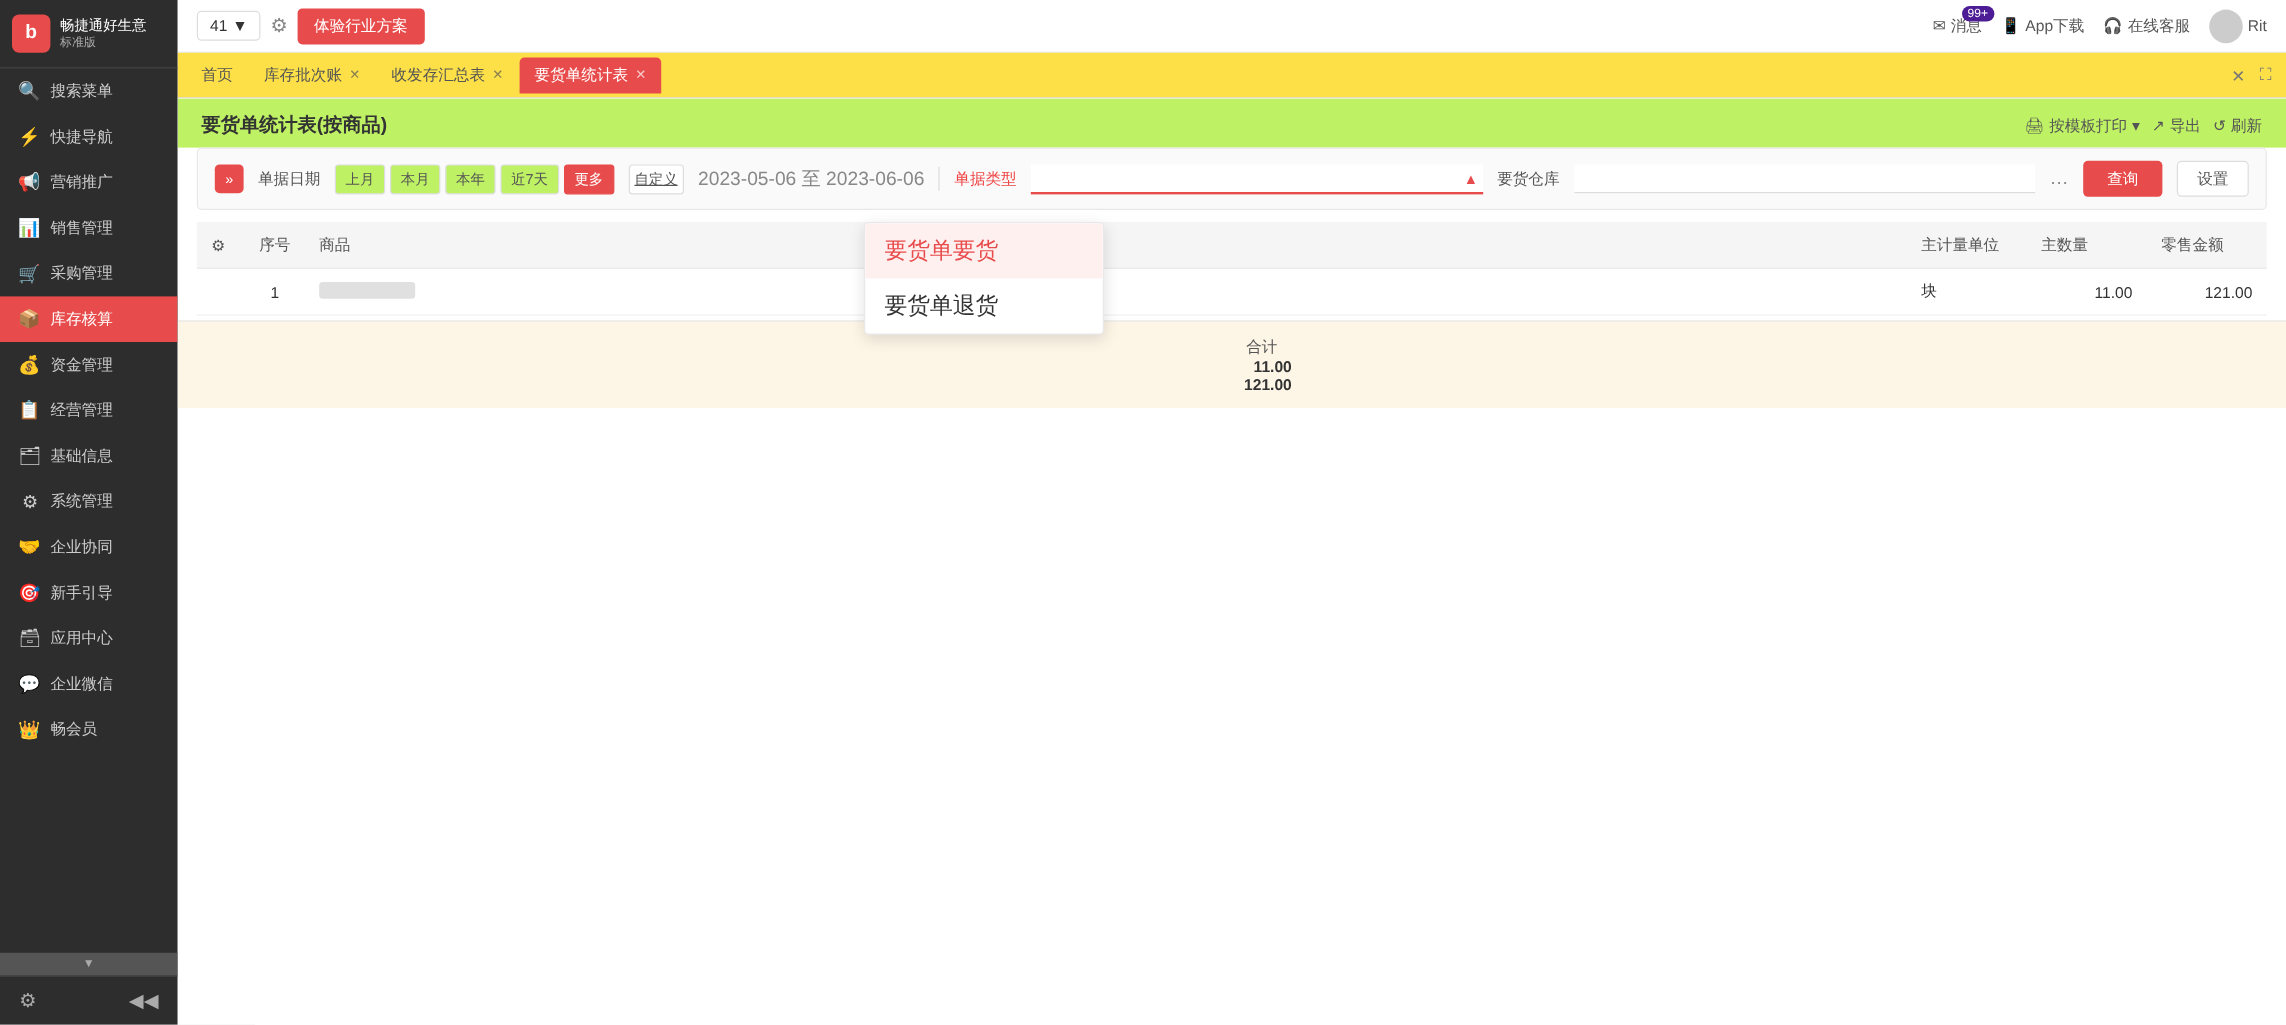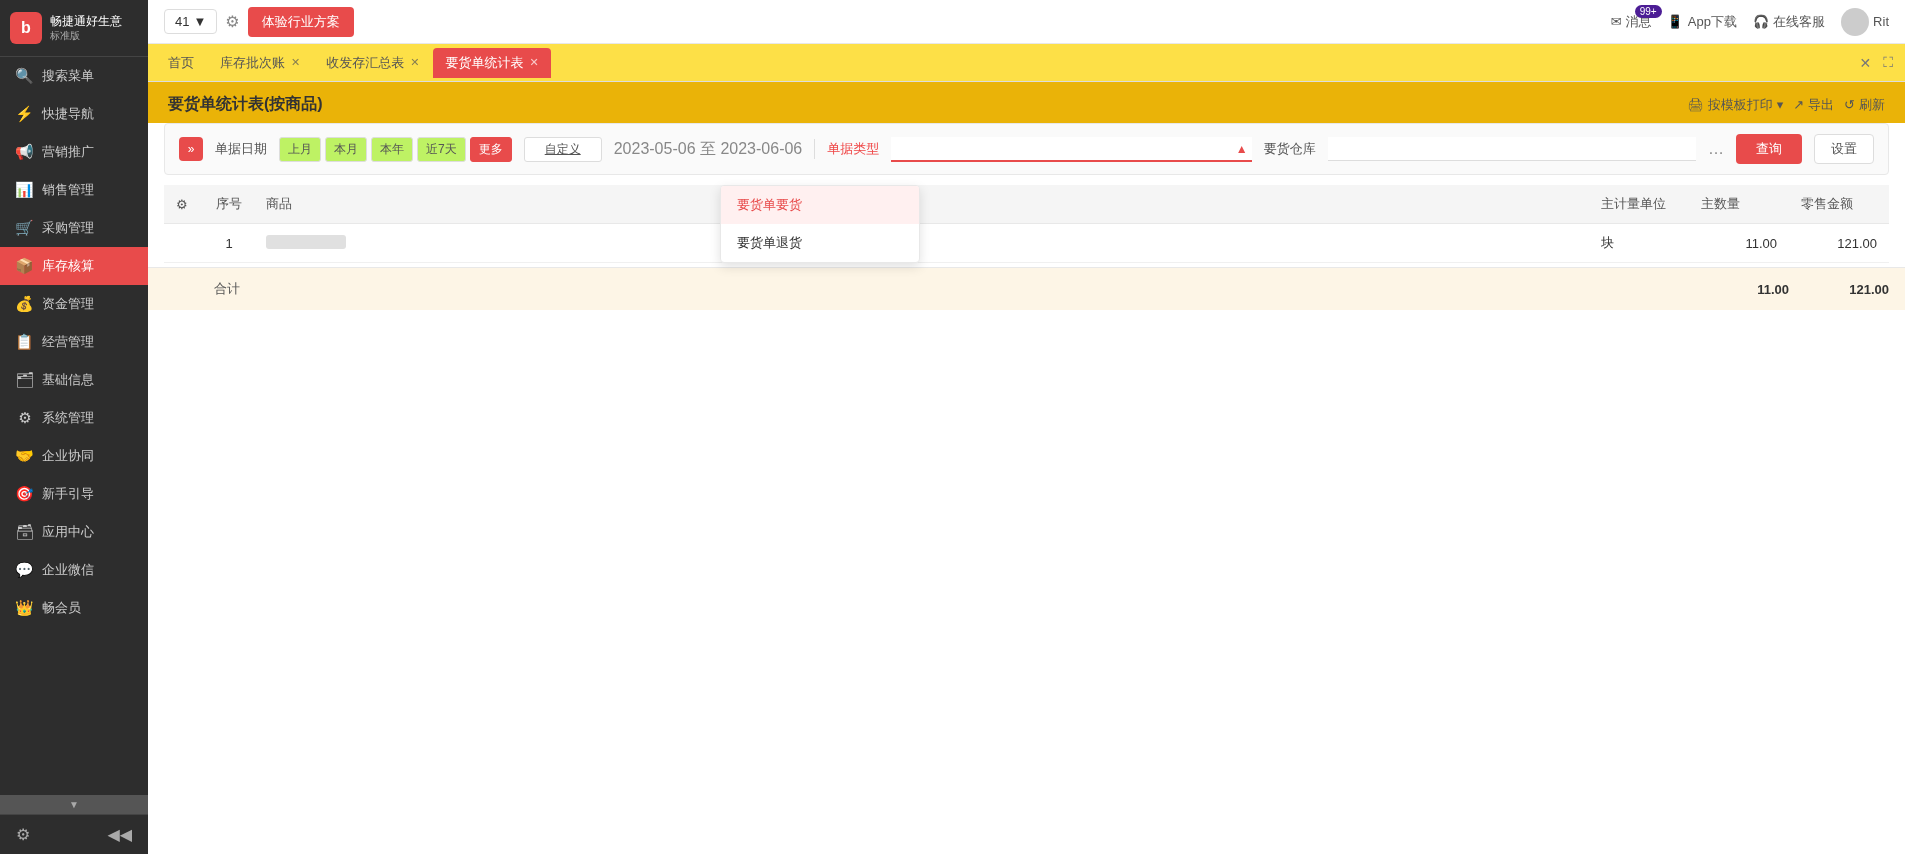--- a/index.html
+++ b/index.html
@@ -114,21 +114,21 @@
     .tabs-right .icon-btn { font-size: 14px; color: #777; cursor: pointer; padding: 2px 4px; }
 
     
     .page-content { flex: 1; overflow: auto; background: #fff; }
     .page-inner { padding: 0; }
 
     
     .page-title-bar {
       display: flex; align-items: center; justify-content: space-between;
       padding: 12px 20px 8px;
-      background: #eab308;
+      background: #bef264;
     }
     .page-title { font-size: 16px; font-weight: bold; color: #333; }
     .title-actions { display: flex; align-items: center; gap: 10px; }
     .title-action-btn {
       display: flex; align-items: center; gap: 4px;
       color: #555; font-size: 13px; cursor: pointer;
     }
 
     
     .filter-bar {
@@ -146,21 +146,21 @@
     }
     .filter-label { color: #555; font-size: 13px; white-space: nowrap; }
     .date-range-btns { display: flex; gap: 4px; }
     .date-btn {
       padding: 3px 8px; border: 1px solid #ddd; border-radius: 3px;
       background: #bef264; color: #555; font-size: 12px; cursor: pointer;
     }
     .date-btn.more { background: #e84b4b; color: #fff; border-color: #e84b4b; }
     .date-text { color: #888; font-size: 16px; }
     .custom-btn {
-      padding: 3px 20px; border: 1px solid #ddd; border-radius: 3px;
+      padding: 3px 4px; border: 1px solid #ddd; border-radius: 3px;
       background: #fff; color: #555; font-size: 12px; cursor: pointer; text-decoration: underline;
     }
     .filter-divider { width: 1px; height: 20px; background: #ddd; }
     .filter-type-label { color: #ef4444; font-size: 13px; white-space: nowrap; }
     .filter-select-wrapper {
       position: relative; flex: 1; min-width: 200px; max-width: 400px;
     }
     .filter-select {
       width: 100%; border: none; border-bottom: 2px solid #e84b4b;
       padding: 4px 30px 4px 4px; font-size: 13px; color: #333;
@@ -192,21 +192,21 @@
     .dropdown-menu {
       background: #fff;
       border: 1px solid #e8e8e8;
       border-radius: 4px;
       box-shadow: 0 4px 12px rgba(0,0,0,0.12);
       min-width: 200px;
       overflow: hidden;
     }
     .dropdown-item {
       padding: 10px 16px;
-      font-size: 13px;
+      font-size: 19px;
       color: #333;
       cursor: pointer;
     }
     .dropdown-item.selected { background: #fff0f0; color: #e84b4b; }
 
     
     .table-wrapper { margin: 0 16px; }
     .data-table {
       width: 100%; border-collapse: collapse;
     }
@@ -230,20 +230,21 @@
     .col-amount { width: 100px; text-align: right; }
     .product-placeholder { width: 80px; height: 14px; background: #e0e0e0; border-radius: 3px; display: inline-block; }
 
     
     .footer-total {
       background: #fdf5e6;
       border-top: 1px solid #e8e8e8;
       display: flex; align-items: center;
       padding: 12px 16px;
       margin-top: 4px;
+      flex-direction: column;
     }
     .total-label { color: #555; font-size: 13px; margin-left: 50px; }
     .total-value { color: #333; font-size: 13px; font-weight: bold; }
 
     
     .num { text-align: right; }
   </style>
 </head>
 <body>
 

